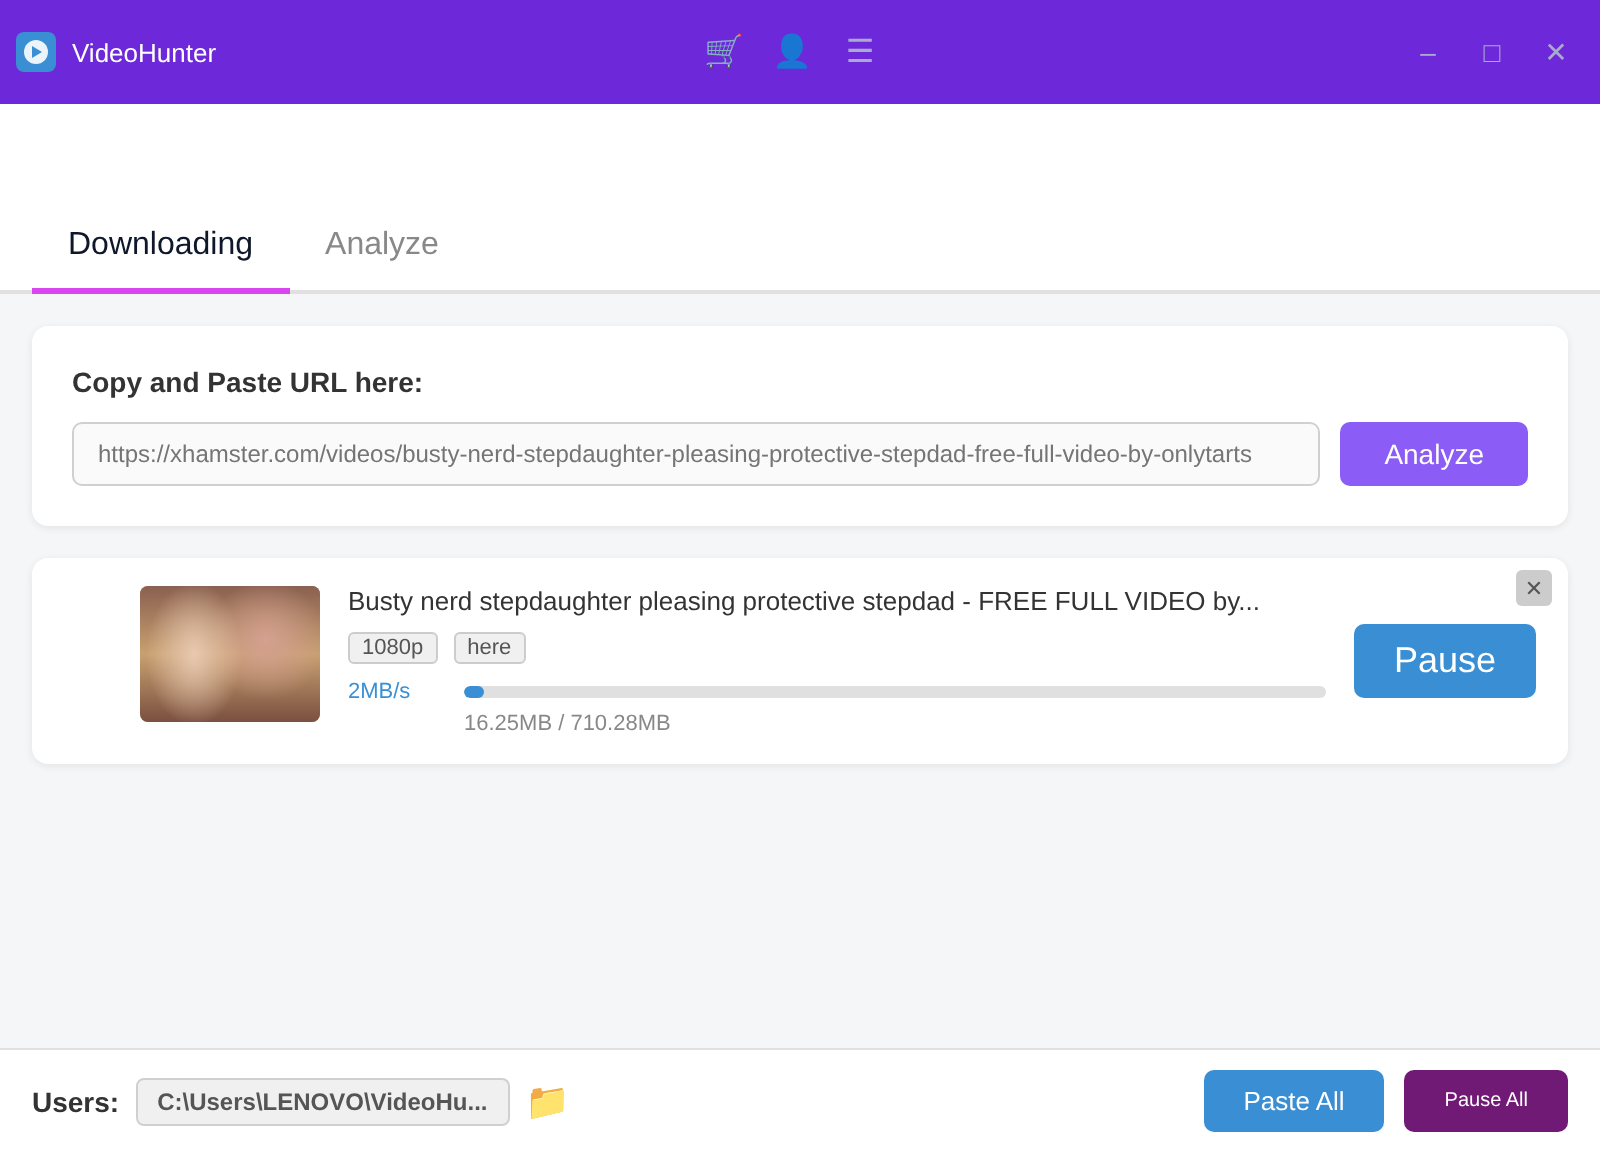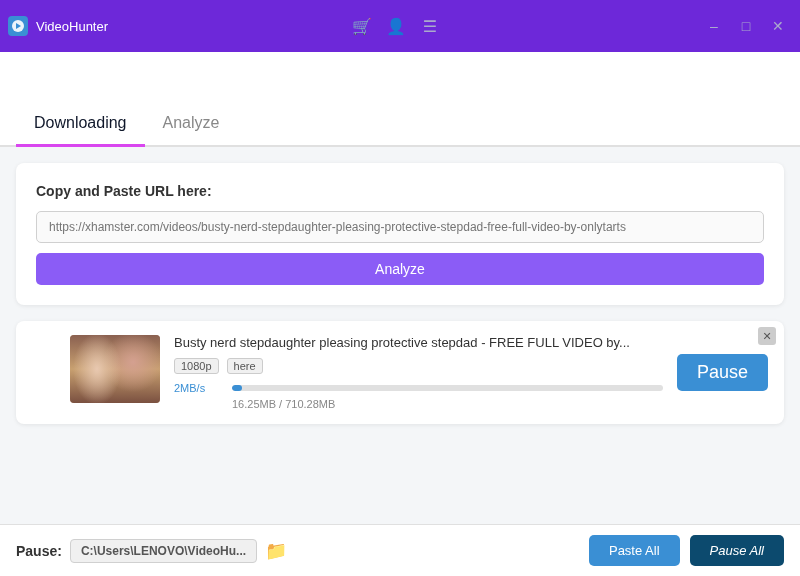--- a/index.html
+++ b/index.html
@@ -131,21 +131,20 @@
     }
     .url-label {
       font-size: 14px;
       font-weight: 600;
       color: #333;
       margin-bottom: 12px;
     }
     .url-input-row {
       display: flex;
       gap: 10px;
-      flex-direction: column;
     }
     .url-input {
       flex: 1;
       border: 1px solid #d0d0d0;
       border-radius: 5px;
       padding: 8px 12px;
       font-size: 12px;
       color: #999;
       outline: none;
       background: #fafafa;
@@ -322,29 +321,28 @@
       background: #3a8fd4;
       color: white;
       border: none;
       border-radius: 5px;
       padding: 8px 20px;
       font-size: 13px;
       font-weight: 500;
       cursor: pointer;
     }
     .pause-all-btn {
-      background: #0c4a6e;
+      background: #701a75;
       color: white;
       border: none;
       border-radius: 5px;
       padding: 8px 20px;
-      font-size: 13px;
-      font-weight: 500;
-      cursor: pointer;
-      font-style: italic;
+      font-size: 10px;
+      font-weight: 500;
+      cursor: pointer;
     }
   </style>
 </head>
 <body>
 
 <div class="title-bar">
   <div class="title-bar-left">
     <div class="app-logo">
       <svg viewBox="0 0 14 14" fill="none" xmlns="http://www.w3.org/2000/svg">
         <circle cx="7" cy="7" r="6" fill="white" opacity="0.9"></circle>
@@ -405,21 +403,21 @@
           <div class="file-size-label">16.25MB / 710.28MB</div>
         </div>
         <button class="pause-btn">Pause</button>
       </div>
     </div>
 
   </div>
 
   <div class="footer">
     <div class="output-section">
-      <span class="output-label">Pause:</span>
+      <span class="output-label">Users:</span>
       <span class="output-path">C:\Users\LENOVO\VideoHu...</span>
       <button class="folder-icon-btn">📁</button>
     </div>
     <div class="footer-buttons">
       <button class="resume-all-btn">Paste All</button>
       <button class="pause-all-btn">Pause All</button>
     </div>
   </div>
 
 </div>

